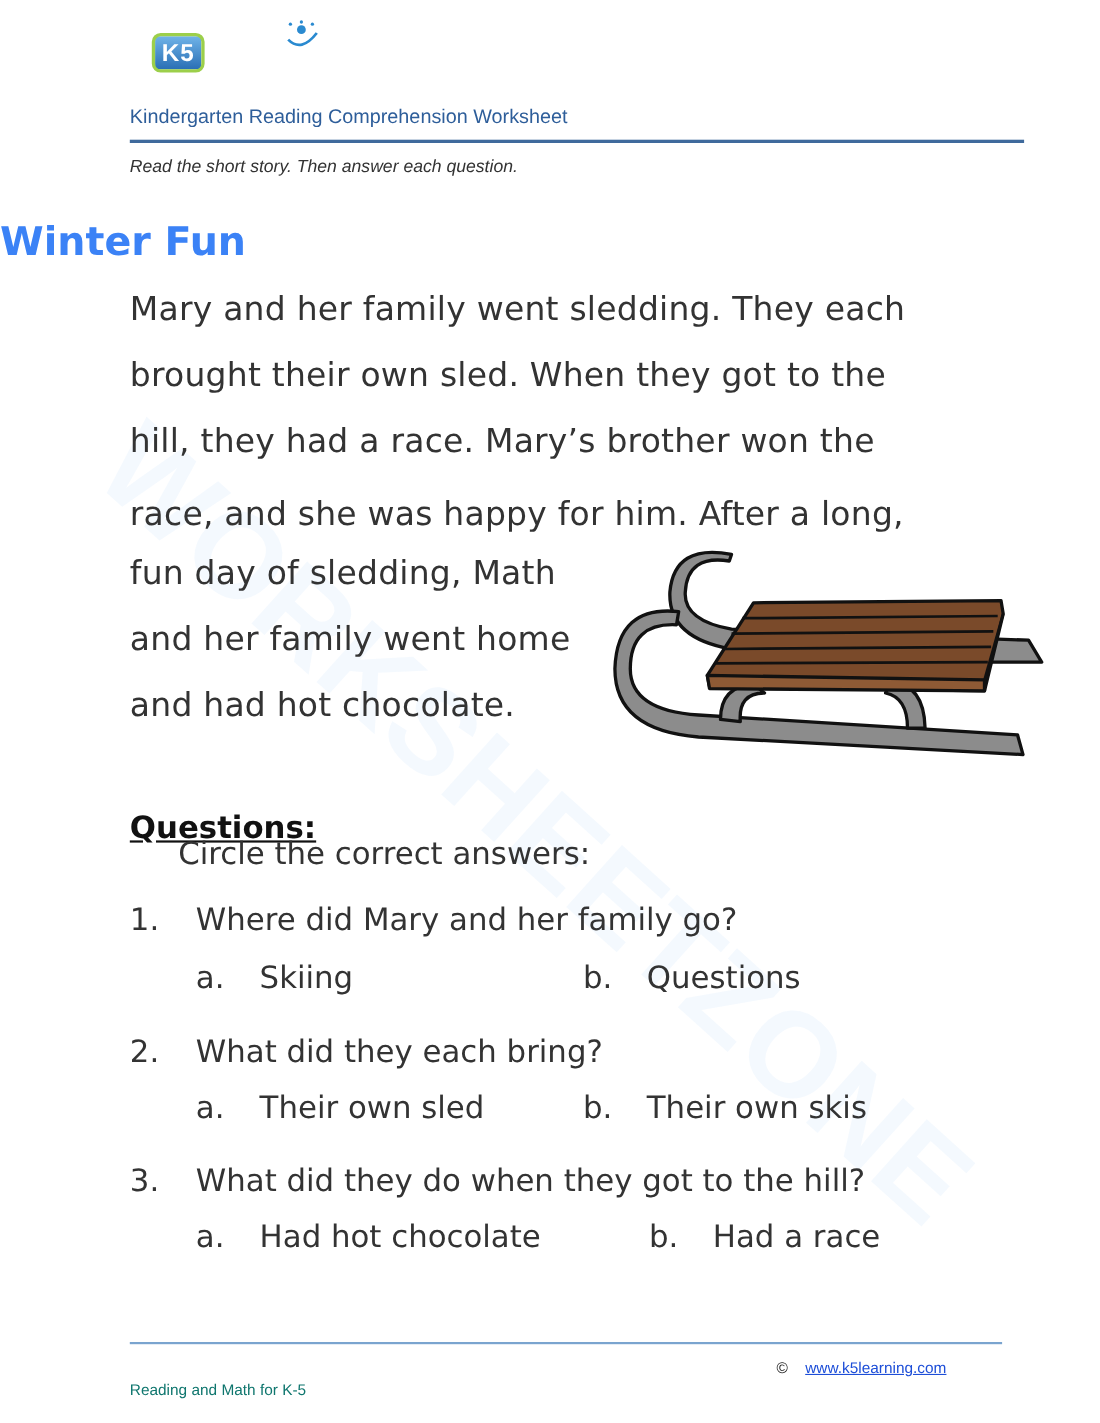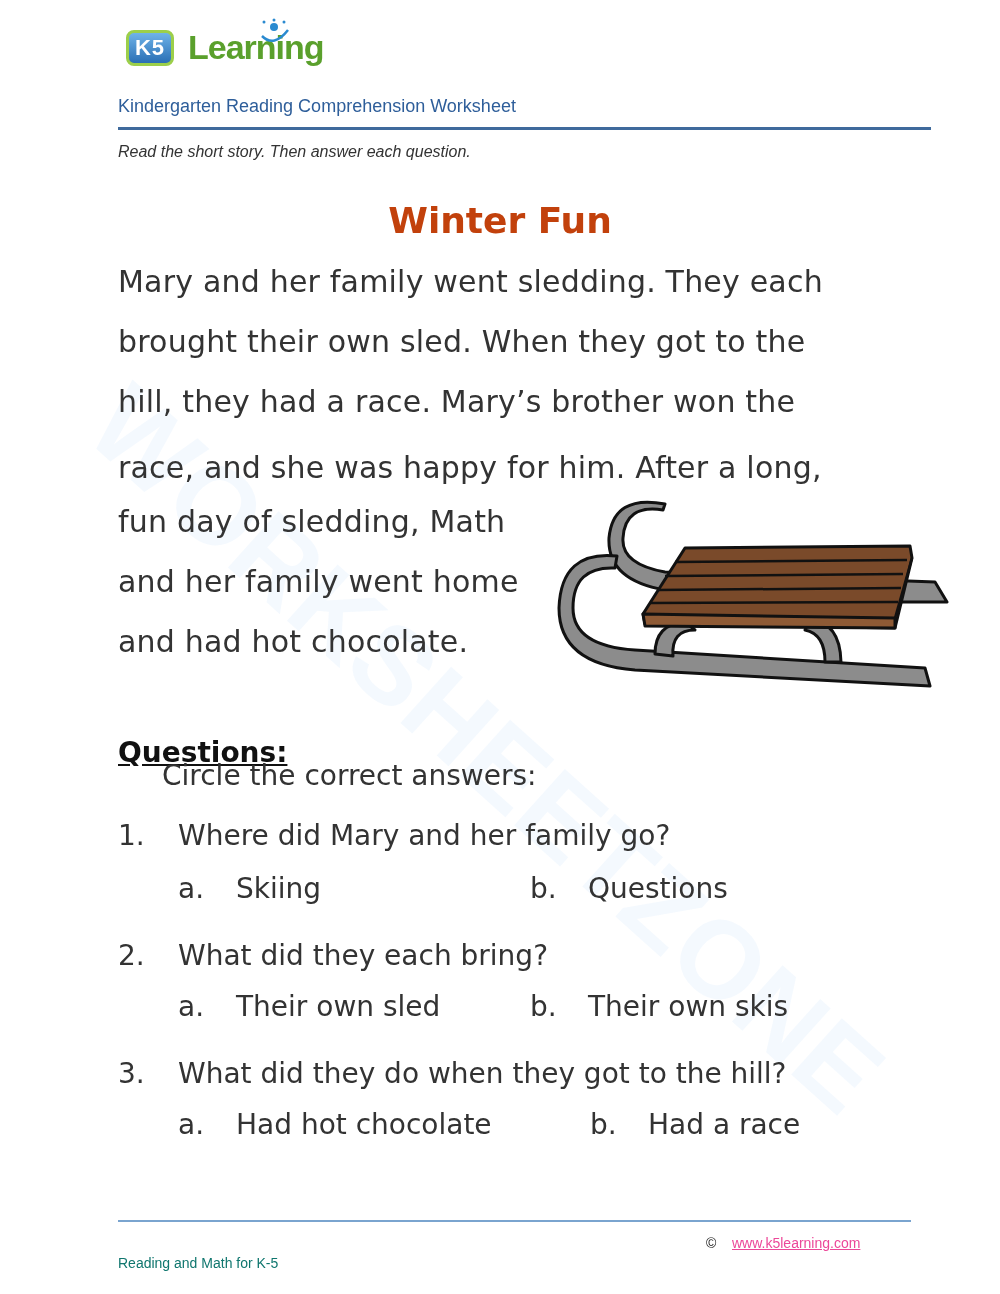--- a/index.html
+++ b/index.html
@@ -1,45 +1,44 @@
 <!DOCTYPE html>
 <html><head>
 <meta charset="utf-8">
 <style>
   html, body { margin:0; padding:0; background:#ffffff; }
   body { width:1000px; height:1294px; position:relative; overflow:hidden; font-family:"DejaVu Sans", sans-serif; color:#2a2a2a; }
   .abs { position:absolute; }
   .logo { left:122px; top:22px; width:210px; height:52px; }
-  .logo-box { position:absolute; left:4px; top:8px; width:48px; height:36px; border-radius:8px; background:linear-gradient(#6fb3e8,#2a6fb5); border:3px solid #9ccf4a; box-sizing:border-box; color:#fff; font:bold 22px "Liberation Sans", sans-serif; text-align:center; line-height:30px; letter-spacing:1px; }
+  .logo-box { position:absolute; left:16px; top:8px; width:48px; height:36px; border-radius:8px; background:linear-gradient(#6fb3e8,#2a6fb5); border:3px solid #9ccf4a; box-sizing:border-box; color:#fff; font:bold 22px "Liberation Sans", sans-serif; text-align:center; line-height:30px; letter-spacing:1px; }
   .logo-text { position:absolute; left:66px; top:6px; font:bold 34px "Liberation Sans", sans-serif; color:#5aa02c; letter-spacing:-1px; }
   .header-title { left:118px; top:96px; font:18px "Liberation Sans", sans-serif; color:#2e5e9a;text-align:right; }
   .header-rule { left:118px; top:127px; width:813px; height:3px; background:#3f6a9c; }
   .instructions { left:118px; top:143px; font:italic 16px "Liberation Sans", sans-serif; color:#333; }
-  .story-title { left:0; width:1000px; top:200px; text-align:center; font:bold 36px "DejaVu Sans", sans-serif; color:#c2410c; }
+  .story-title { left:0; width:1000px; top:200px; text-align:left; font:bold 36px "DejaVu Sans", sans-serif; color:#3b82f6; }
   .story-line { left:118px; font:30px "DejaVu Sans", sans-serif; color:#333; letter-spacing:0.2px; white-space:nowrap; }
   .questions-heading { left:118px; top:712px; font:bold 28px "DejaVu Sans", sans-serif; color:#111; text-decoration:underline;margin-top:24px; }
   .circle-instr { left:118px; top:759px; font:28px "DejaVu Sans", sans-serif; color:#333;margin-left:44px; }
   .q-num { left:118px; font:28px "DejaVu Sans", sans-serif; color:#333; }
   .q-text { left:178px; font:28px "DejaVu Sans", sans-serif; color:#333; white-space:nowrap;text-align:right; }
   .opt { font:28px "DejaVu Sans", sans-serif; color:#333; white-space:nowrap; }
   .opt .letter { display:inline-block; width:58px; }
   .footer-rule { left:118px; top:1220px; width:793px; height:2px; background:#7aa4cf; }
   .footer-left { left:118px; top:1235px; font:14px "Liberation Sans", sans-serif; color:#0f766e;margin-top:20px; }
   .footer-copy { left:706px; top:1235px; font:14px "Liberation Sans", sans-serif; color:#222; }
-  .footer-link { left:732px; top:1235px; font:14px "Liberation Sans", sans-serif; color:#ec4899; text-decoration:underline; }
+  .footer-link { left:732px; top:1235px; font:14px "Liberation Sans", sans-serif; color:#1d4ed8; text-decoration:underline; }
   .watermark { left:150px; top:360px; width:760px; height:120px; transform:rotate(42deg); transform-origin:left top; font:bold 110px "Liberation Sans", sans-serif; color:rgba(120,180,240,0.08); white-space:nowrap; pointer-events:none; }
 </style>
 </head>
 <body>
 
 <div class="abs watermark">WORKSHEETZONE</div>
 
 <div class="abs logo">
   <div class="logo-box">K5</div>
-  <div class="logo-text">Learning</div>
   <svg style="position:absolute;left:132px;top:-4px" width="40" height="30" viewBox="0 0 40 30">
     <circle cx="20" cy="9" r="4" fill="#2a8ad0"></circle>
     <circle cx="10" cy="4" r="1.5" fill="#2a8ad0"></circle>
       <circle cx="20" cy="2" r="1.5" fill="#2a8ad0"></circle>
       <circle cx="30" cy="4" r="1.5" fill="#2a8ad0"></circle>
     <path d="M8 18 Q20 30 34 12" stroke="#2a8ad0" stroke-width="2.5" fill="none"></path>
   </svg>
 </div>
 
 <div class="abs header-title">Kindergarten Reading Comprehension Worksheet</div>

